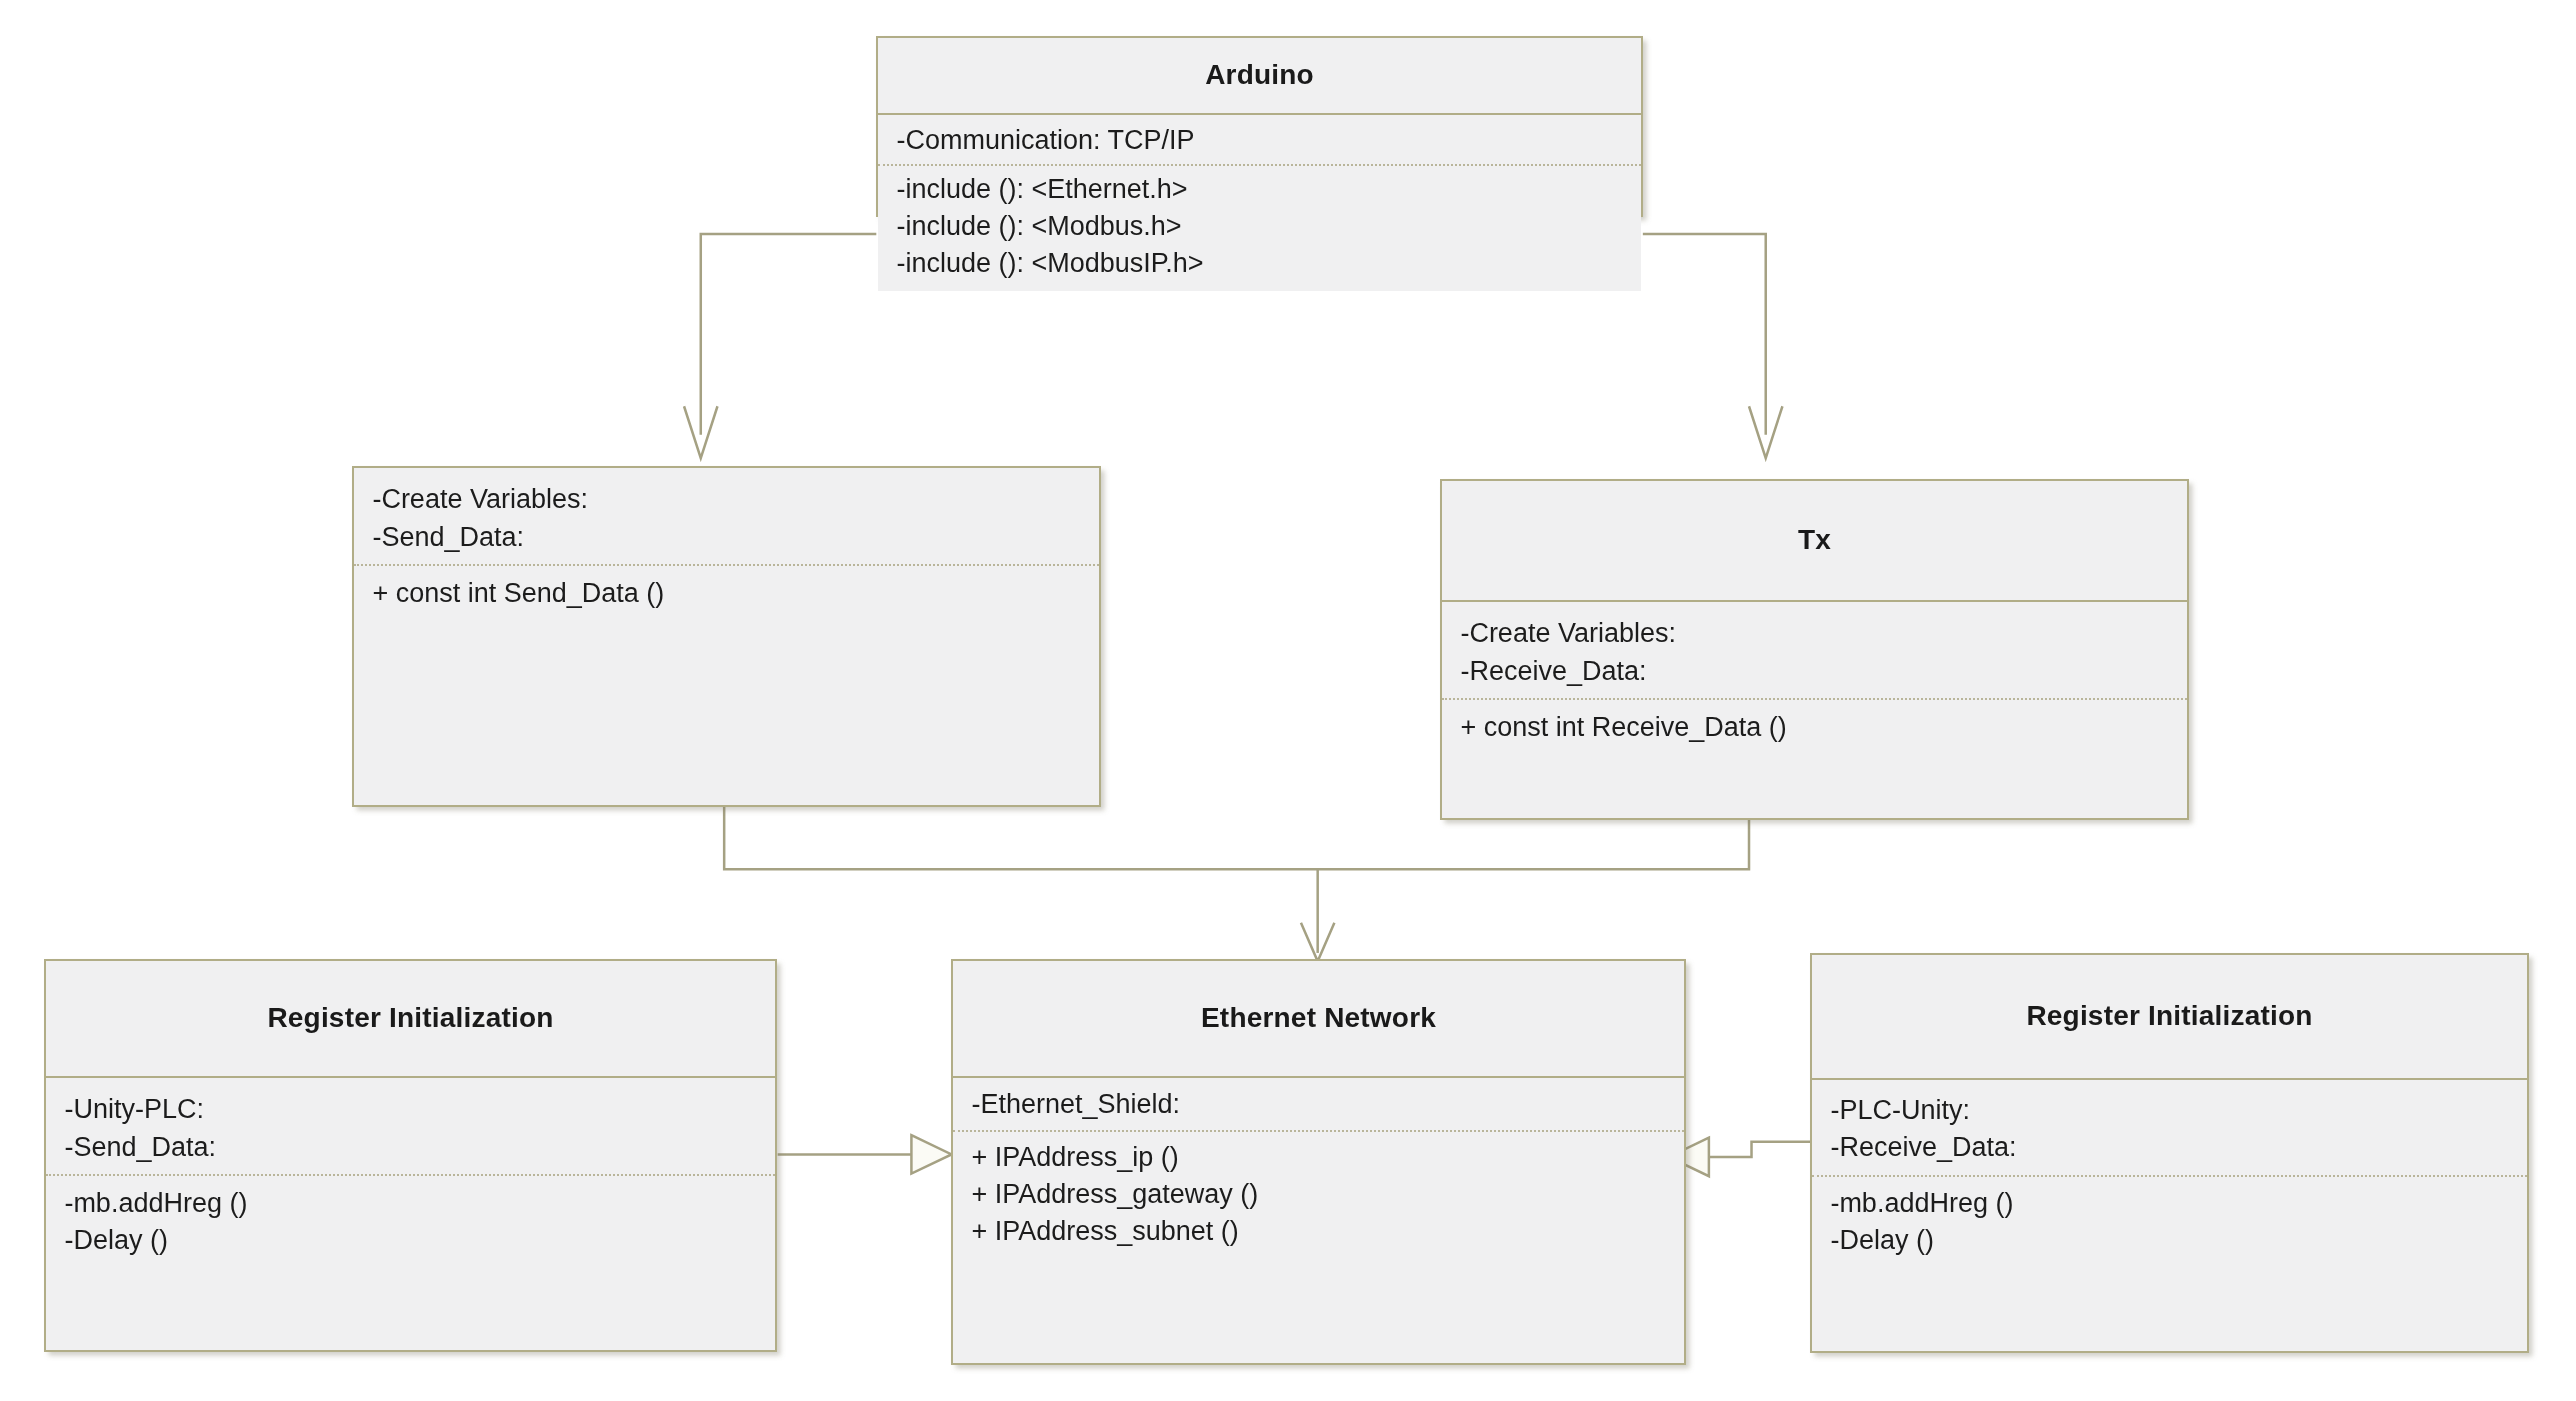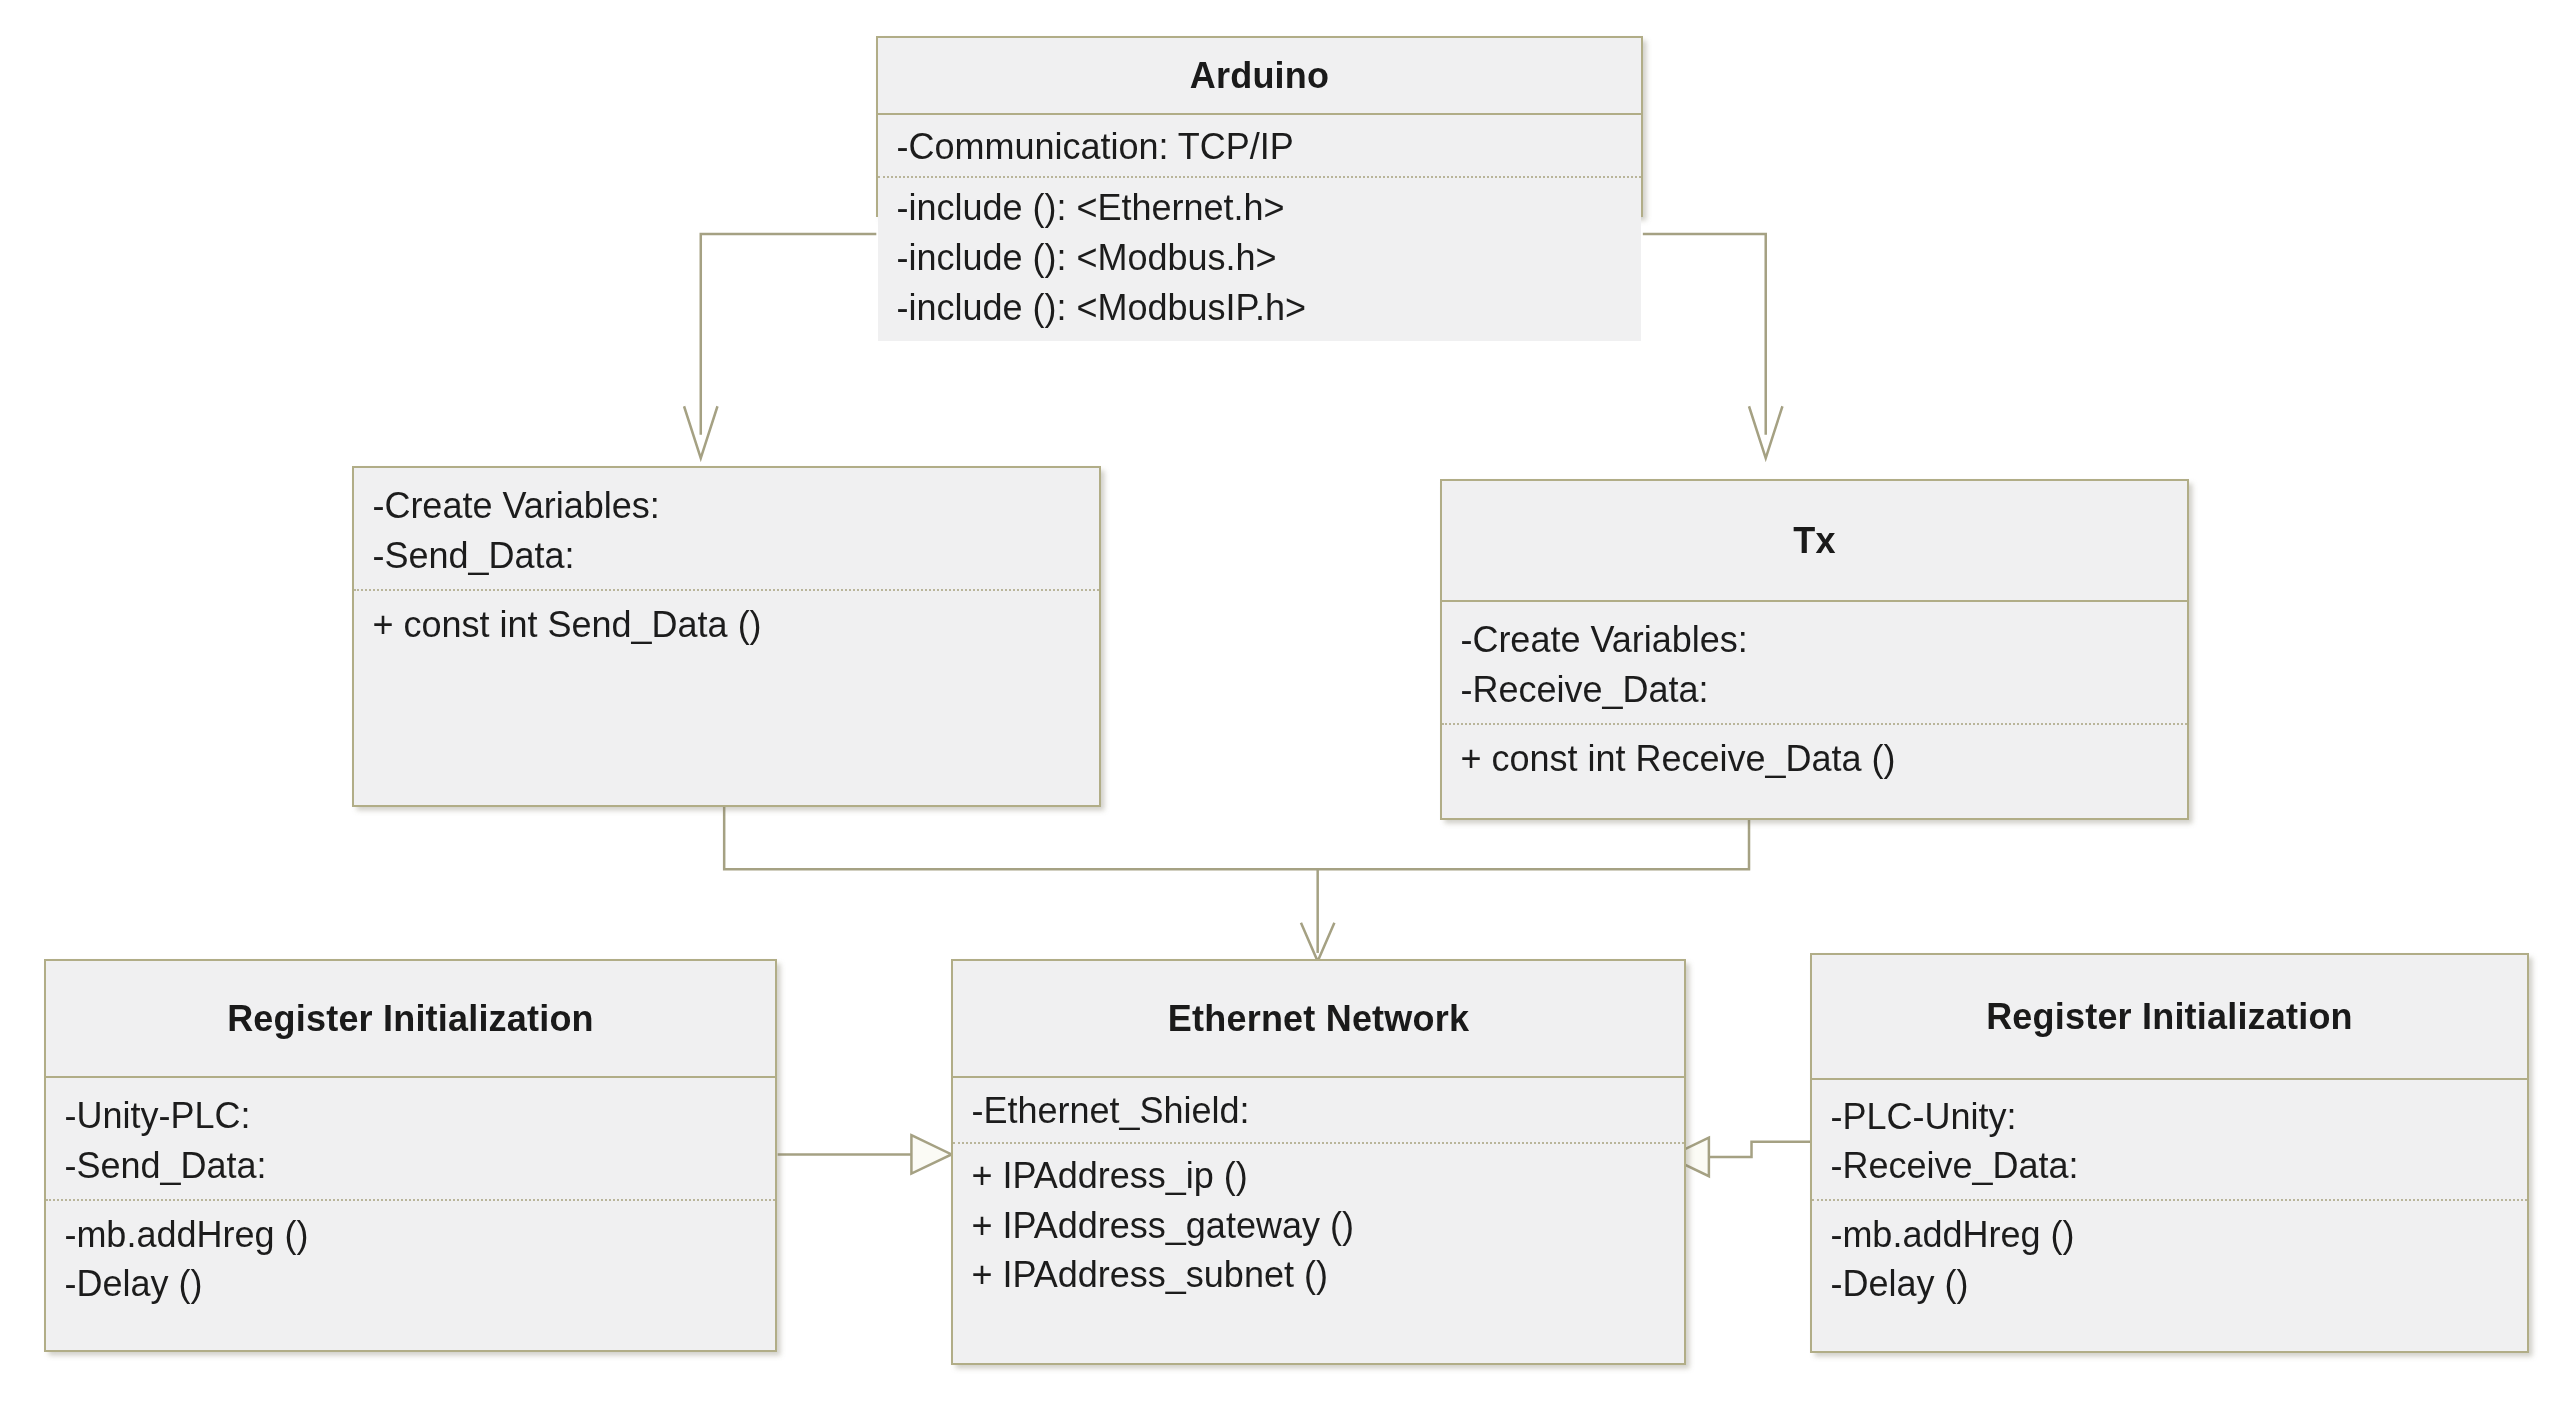--- a/index.html
+++ b/index.html
@@ -28,40 +28,40 @@
   .uml-header {
     box-sizing: border-box;
     border-bottom: 2.5px solid #b1ad87;
     display: flex;
     align-items: center;
     justify-content: center;
     background: #f0f0f1;
   }
   .uml-title {
     font-weight: bold;
-    font-size: 36px;
+    font-size: 28px;
     color: #1a1a1a;
     letter-spacing: 0.2px;
     text-align: left;
     line-height: 1.1;
   }
   .uml-body {
     box-sizing: border-box;
     padding: 0;
     background: #f0f0f1;
   }
   .uml-section {
     box-sizing: border-box;
     padding: 8.4px 0 8.4px 0;
   }
   .uml-section.sep {
     border-top: 2.5px dotted #b9b59a;
   }
   .uml-line {
-    font-size: 36px;
+    font-size: 27px;
     color: #1c1c1c;
     line-height: 1.38;
     padding: 0 11.7px 0 18.4px;
     white-space: nowrap;
   }
 </style>
 </head>
 <body>
 
 <div id="canvas">

